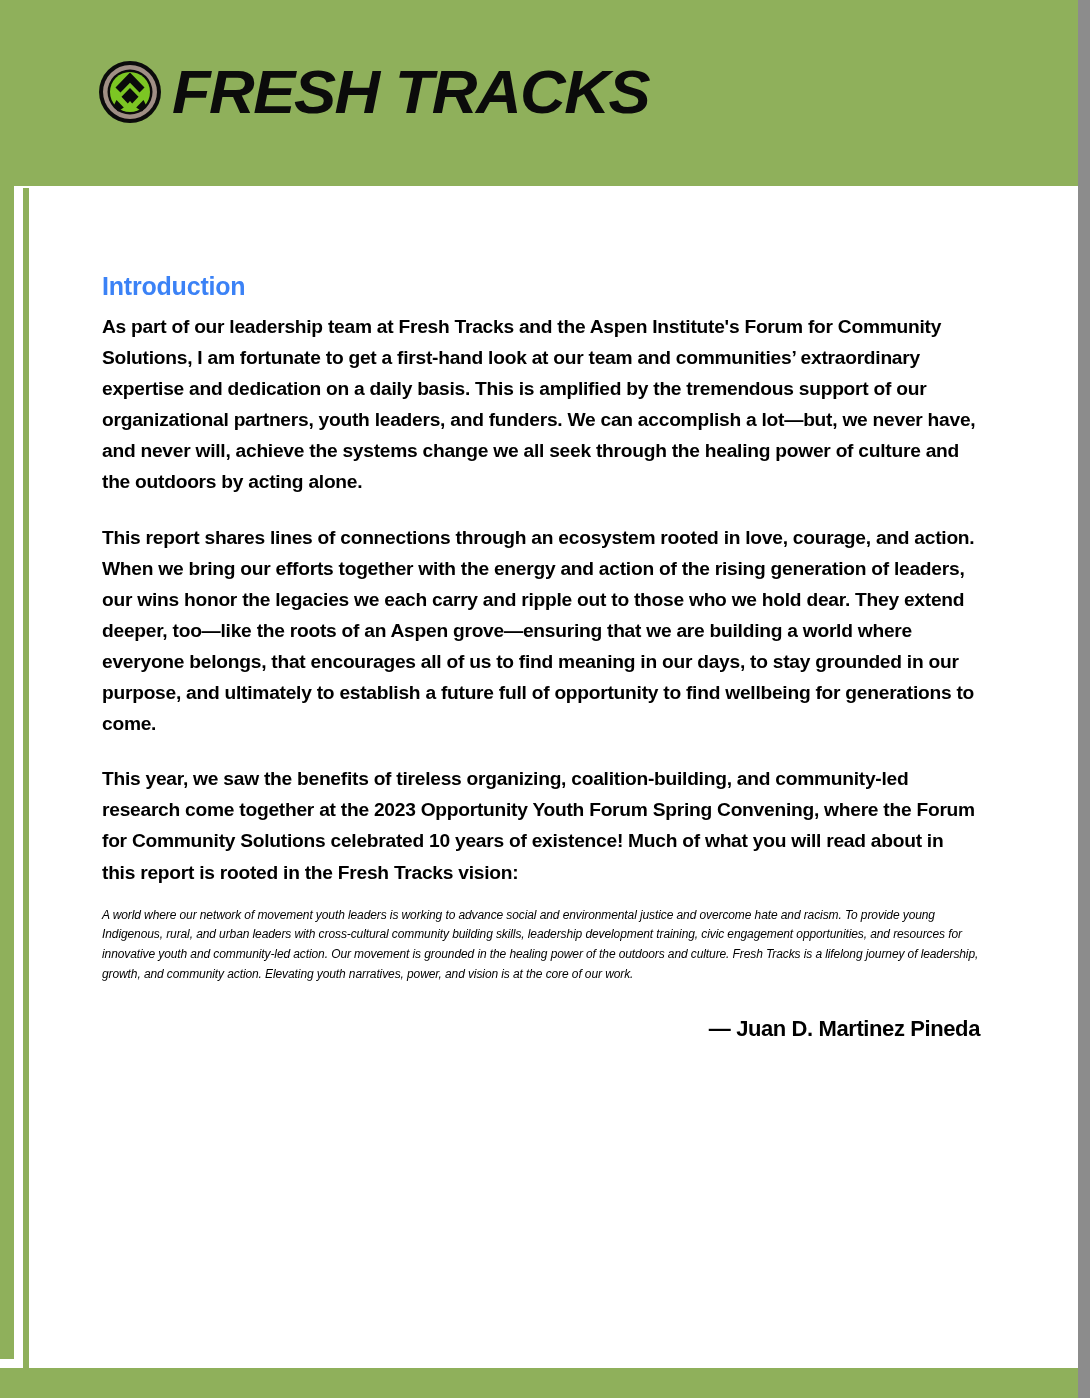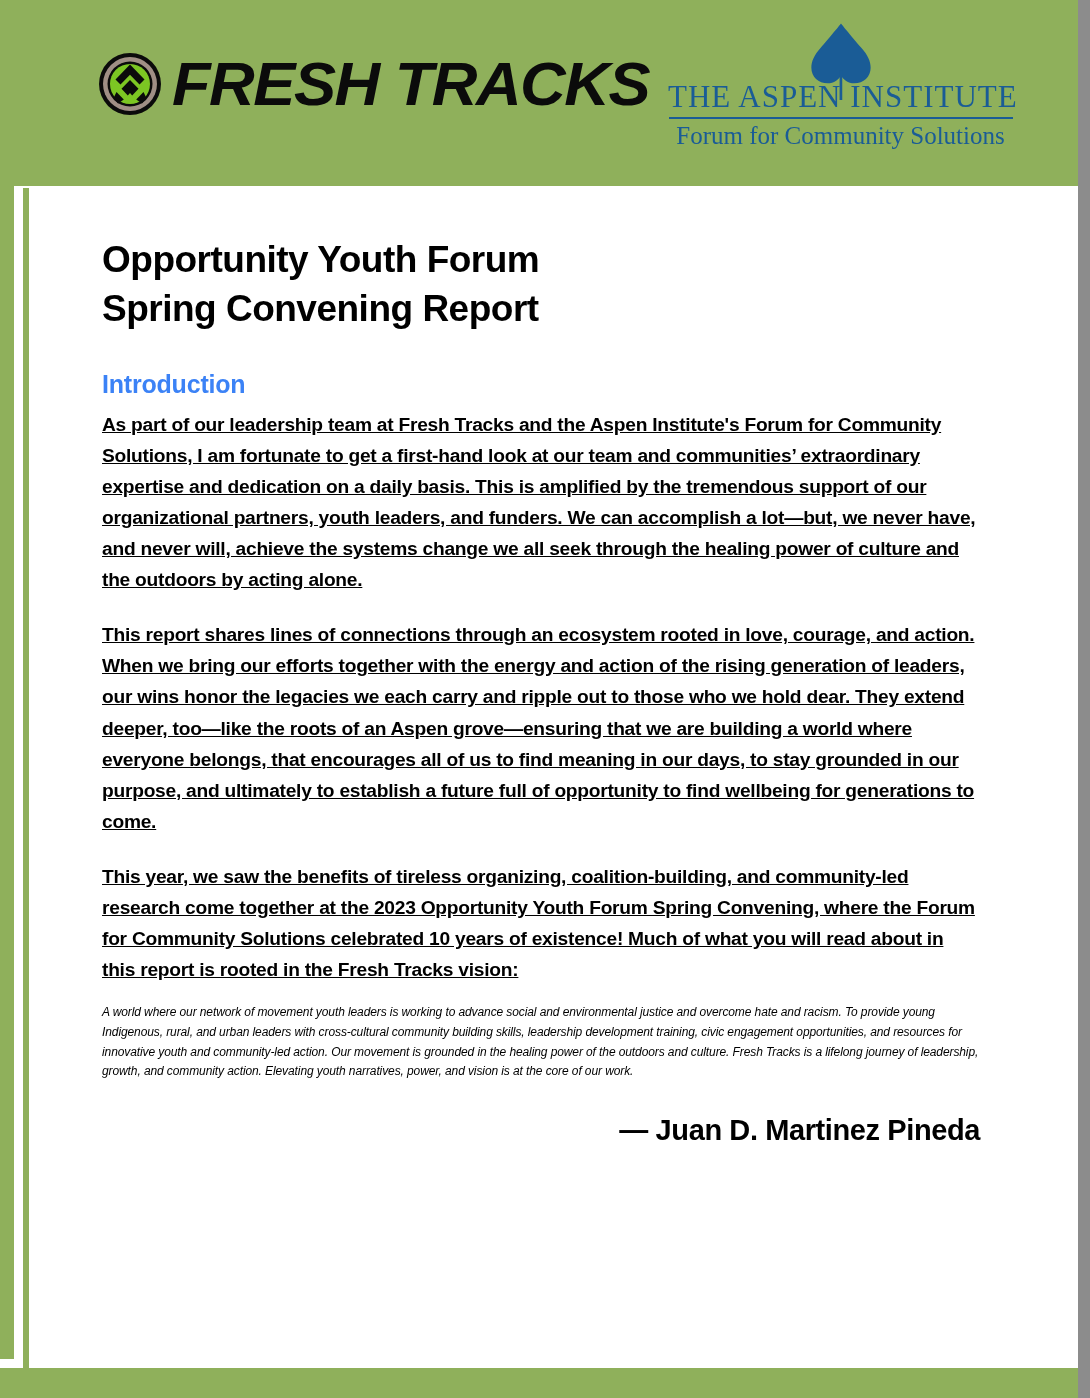--- a/index.html
+++ b/index.html
@@ -50,21 +50,21 @@
   .edge-right {
     position: absolute;
     right: 0; top: 0;
     width: 12px; height: 1398px;
     background: #8c8c8c;
   }
 
   
   .logo-row {
     position: absolute;
-    left: 0; top: 0;
+    left: 0; top: 8px;
     width: 1078px; height: 186px;
   }
 
   .fresh-tracks {
     position: absolute;
     left: 98px; top: 52px;
     display: flex;
     align-items: center;
     gap: 10px;
   }
@@ -151,38 +151,37 @@
   }
 
   .para {
     font-family: "Liberation Sans", sans-serif;
     font-size: 19.2px;
     font-weight: bold;
     line-height: 1.62;
     color: #000000;
     margin: 0 0 24px 0;
     letter-spacing: -0.25px;
-    text-decoration: underline;
   }
   .para.tight { margin-bottom: 18px; }
 
   .vision {
     font-family: "Liberation Sans", sans-serif;
     font-size: 12px;
     font-style: italic;
     font-weight: normal;
     line-height: 1.64;
     color: #000000;
     margin: 0 0 28px 0;
     letter-spacing: -0.1px;
   }
 
   .signature {
     font-family: "Liberation Sans", sans-serif;
-    font-size: 29px;
+    font-size: 22px;
     font-weight: bold;
     letter-spacing: -0.4px;
     color: #000000;
     text-align: right;
     margin-top: 32px;
   }
 </style>
 </head>
 <body>
 
@@ -203,36 +202,25 @@
         <circle cx="32" cy="32" r="22.5" fill="#0b0b0b"></circle>
         <circle cx="32" cy="32" r="20" fill="#7cc623"></circle>
         <path d="M32 12.5 L46.5 27.5 L41.5 32.5 L32 22.8 L22.5 32.5 L17.5 27.5 Z" fill="#0b0b0b"></path>
         <path d="M32 28 L40.5 36.8 L34.2 43.4 L32 41.1 L29.8 43.4 L23.5 36.8 Z" fill="#0b0b0b"></path>
         <path d="M18.5 40 L25.8 47.6 L20 51.5 L15.8 45.5 Z" fill="#0b0b0b"></path>
         <path d="M45.5 40 L38.2 47.6 L44 51.5 L48.2 45.5 Z" fill="#0b0b0b"></path>
       </svg>
       <div class="ft-wordmark">FRESH TRACKS</div>
     </div>
 
-    <div class="aspen">
-      <svg class="aspen-leaf" viewBox="0 0 92 100">
-        <path d="M46 2 C46 2 30 22 20 33 C11.5 42.5 8 50.5 8 58.5 C8 70 17 78.5 29 78.5 C37 78.5 43 74 46 68.5 C49 74 55 78.5 63 78.5 C75 78.5 84 70 84 58.5 C84 50.5 80.5 42.5 72 33 C62 22 46 2 46 2 Z" fill="#1a5c96"></path>
-        <rect x="44.2" y="62" width="3.4" height="40" fill="#1a5c96"></rect>
-      </svg>
-      <div class="aspen-name">THE ASPEN INSTITUTE</div>
-      <div class="aspen-divider"></div>
-      <div class="aspen-sub">Forum for Community Solutions</div>
-    </div>
 
   </div>
 
   <div class="content">
 
-    <h1 class="doc-title">Opportunity Youth Forum
-Spring Convening Report</h1>
 
     <h2 class="section-heading">Introduction</h2>
 
     <p class="para">As part of our leadership team at Fresh Tracks and the Aspen Institute's Forum for Community Solutions, I am fortunate to get a first-hand look at our team and communities’ extraordinary expertise and dedication on a daily basis. This is amplified by the tremendous support of our organizational partners, youth leaders, and funders. We can accomplish a lot—but, we never have, and never will, achieve the systems change we all seek through the healing power of culture and the outdoors by acting alone.</p>
     <p class="para">This report shares lines of connections through an ecosystem rooted in love, courage, and action. When we bring our efforts together with the energy and action of the rising generation of leaders, our wins honor the legacies we each carry and ripple out to those who we hold dear. They extend deeper, too—like the roots of an Aspen grove—ensuring that we are building a world where everyone belongs, that encourages all of us to find meaning in our days, to stay grounded in our purpose, and ultimately to establish a future full of opportunity to find wellbeing for generations to come.</p>
     <p class="para tight">This year, we saw the benefits of tireless organizing, coalition-building, and community-led research come together at the 2023 Opportunity Youth Forum Spring Convening, where the Forum for Community Solutions celebrated 10 years of existence! Much of what you will read about in this report is rooted in the Fresh Tracks vision:</p>
 
     <p class="vision">A world where our network of movement youth leaders is working to advance social and environmental justice and overcome hate and racism. To provide young Indigenous, rural, and urban leaders with cross-cultural community building skills, leadership development training, civic engagement opportunities, and resources for innovative youth and community-led action. Our movement is grounded in the healing power of the outdoors and culture. Fresh Tracks is a lifelong journey of leadership, growth, and community action. Elevating youth narratives, power, and vision is at the core of our work.</p>
 
 

